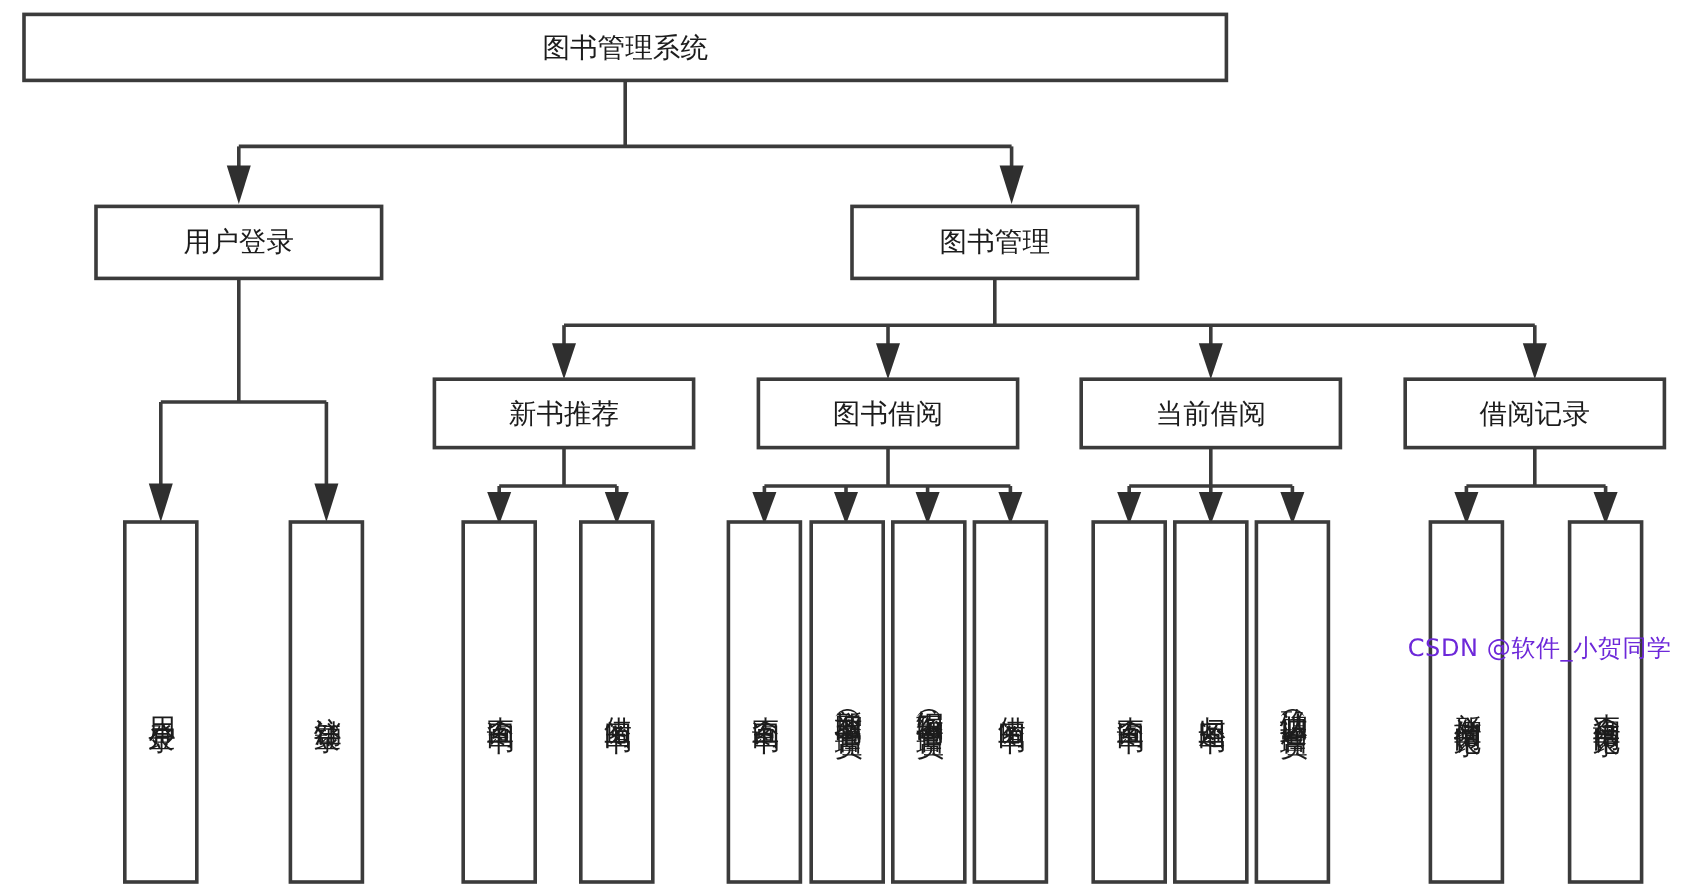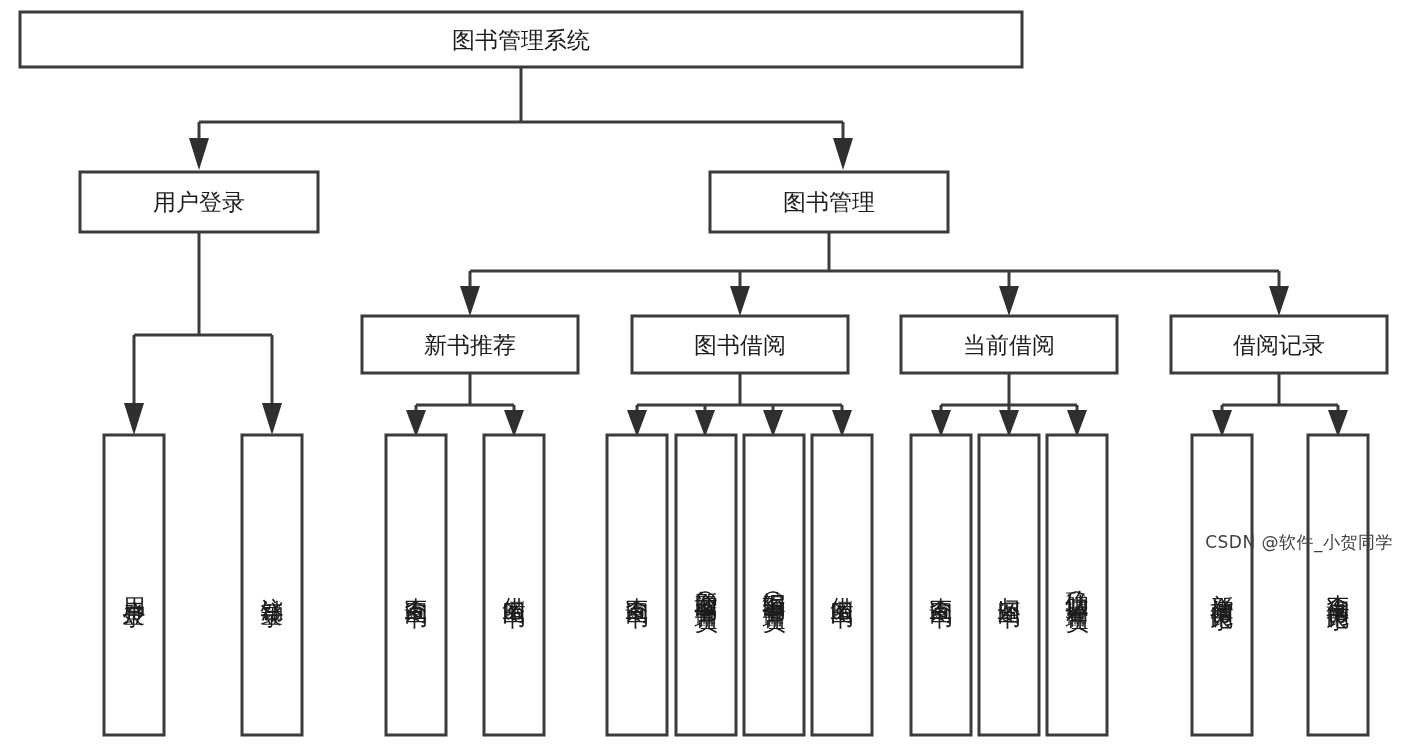--- a/index.html
+++ b/index.html
@@ -64,22 +64,22 @@
     color: #1c1c1c;
     letter-spacing: 3px;
     white-space: nowrap;
     text-align: center;
   }
   .watermark {
     position: absolute;
     right: 12px;
     bottom: 8px;
     font-family: "DejaVu Sans", "Liberation Sans", sans-serif;
-    font-size: 17px;
-    color: #404040;
+    font-size: 20px;
+    color: #6d28d9;
     letter-spacing: 0.5px;
     white-space: nowrap;
     pointer-events: none;
   }
 </style>
 </head>
 <body>
 
 <div id="diagram-root">
 

